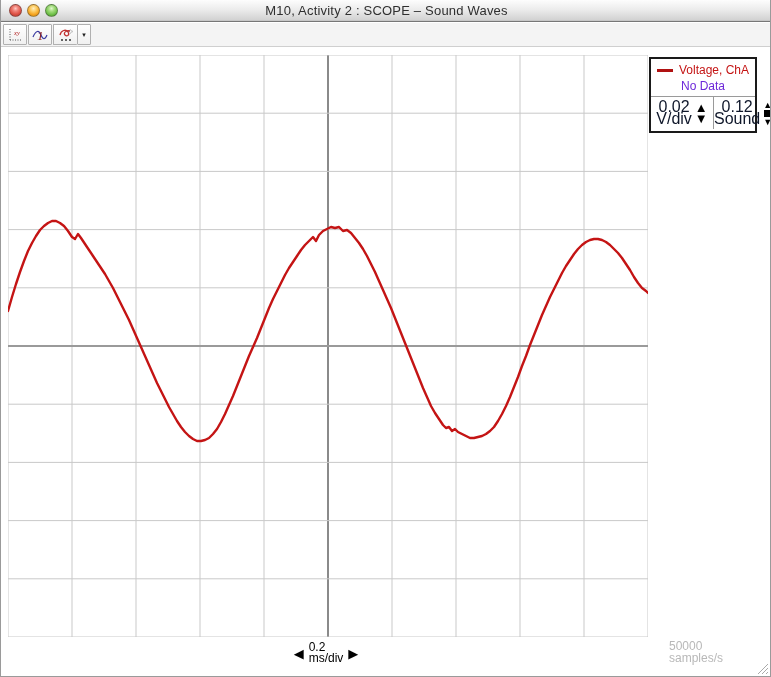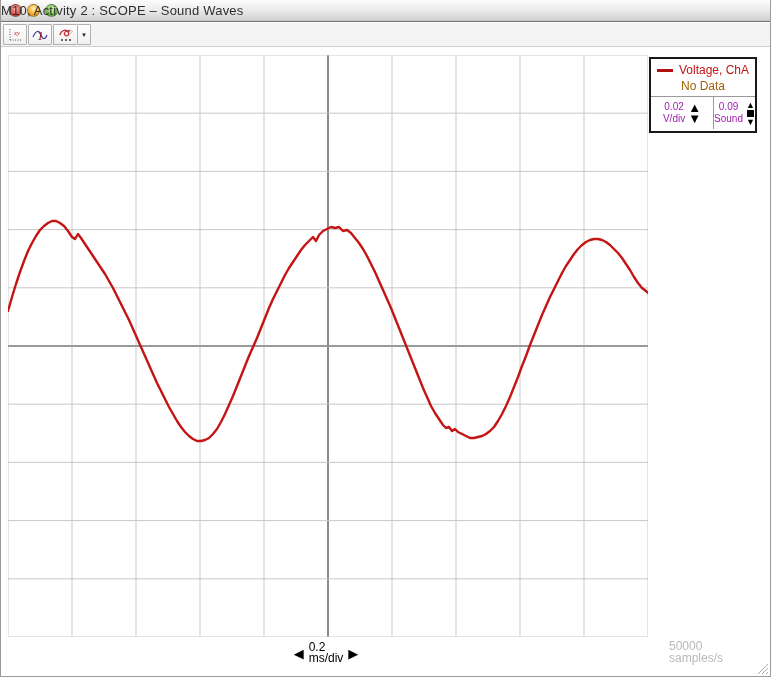--- a/index.html
+++ b/index.html
@@ -8,21 +8,21 @@
     position:relative; width:771px; height:677px; overflow:hidden;
     background:#fff; border-left:1px solid #9a9a9a; border-right:1px solid #9a9a9a; border-bottom:1px solid #9a9a9a;
   }
   
   #titlebar {
     position:absolute; left:0; top:0; width:771px; height:22px;
     background:linear-gradient(#fdfdfd, #ececec 45%, #d2d2d2 95%, #bdbdbd);
     border-bottom:1px solid #777;
   }
   #titlebar .title {
-    position:absolute; left:0; right:0; top:3px; text-align:left;
+    position:absolute; left:0; right:0; top:3px; text-align:center;
     font-size:13px; color:#2f2f2f; letter-spacing:.2px;
   }
   .lights { position:absolute; left:8px; top:4px; display:flex; gap:5px; }
   .light { width:13px; height:13px; border-radius:50%; border:1px solid rgba(60,60,60,.45); }
   .light.red    { background:radial-gradient(circle at 50% 32%, #ffc9c2 0%, #f08379 28%, #dd5144 62%, #a8352a 100%); }
   .light.yellow { background:radial-gradient(circle at 50% 32%, #ffeec2 0%, #fdd06a 30%, #f5a41f 65%, #bb7a14 100%); }
   .light.green  { background:radial-gradient(circle at 50% 32%, #e2f7cf 0%, #a5dd7f 30%, #6fc148 65%, #447f2a 100%); }
   
   #toolbar {
     position:absolute; left:0; top:23px; width:771px; height:24px;
@@ -39,25 +39,25 @@
   
   #plot-svg { position:absolute; left:7px; top:55px; background:#fff; }
   
   #legend {
     position:absolute; left:648px; top:57px; width:108px; height:76px;
     border:2px solid #1a1a1a; background:#fff; font-size:12px;
   }
   #legend .top { height:38px; border-bottom:1px solid #9a9a9a; padding-top:4px; }
   #legend .row1 { display:flex; align-items:center; justify-content:center; gap:6px; color:#c41414; }
   .swatch { display:inline-block; width:16px; height:3px; background:#b01212; }
-  #legend .row2 { text-align:center; color:#a16207; margin-top:2px; }
+  #legend .row2 { text-align:center; color:#6d28d9; margin-top:2px; }
   #legend .bottom { display:flex; height:32px; }
   .cell { flex:1; display:flex; align-items:center; justify-content:center; gap:3px; }
   .cell.left { border-right:1px solid #9a9a9a; flex:0 0 63px; }
-  .cell-text { text-align:center; color:#a21caf; font-size:10px; line-height:12px; }
+  .cell-text { text-align:center; color:#0f172a; font-size:16px; line-height:12px; }
   .spin { display:flex; flex-direction:column; align-items:center; justify-content:center; line-height:0; }
   .spin .arr { font-size:13px; line-height:11px; color:#000; cursor:default; }
   .spin.small .arr { font-size:9px; line-height:8px; }
   .thumb { width:7px; height:7px; background:#000; margin:1px 0; }
   
   #timebase {
     position:absolute; left:282px; top:638px; width:86px; height:30px;
     display:flex; align-items:center; justify-content:center; gap:5px; color:#000;
   }
   #timebase .arrow { font-size:13px; color:#000; }
@@ -154,21 +154,21 @@
           <div>0.02</div>
           <div>V/div</div>
         </div>
         <div class="spin">
           <span class="arr">▲</span>
           <span class="arr">▼</span>
         </div>
       </div>
       <div class="cell">
         <div class="cell-text">
-          <div>0.09</div>
+          <div>0.12</div>
           <div>Sound</div>
         </div>
         <div class="spin small">
           <span class="arr">▲</span>
           <span class="thumb"></span>
           <span class="arr">▼</span>
         </div>
       </div>
     </div>
   </div>

